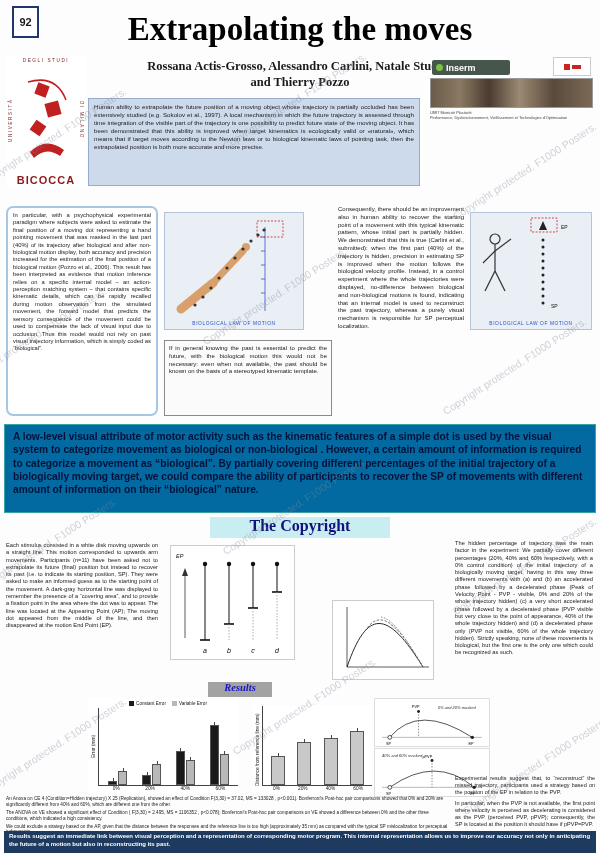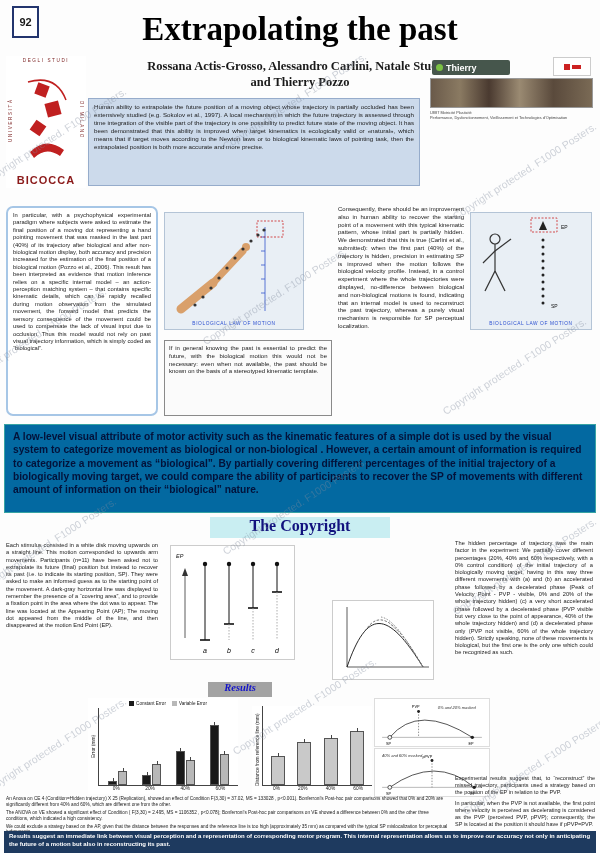--- a/index.html
+++ b/index.html
@@ -84,42 +84,42 @@
 <span class="wm" style="left:190px;top:290px">Copyright protected. F1000 Posters.</span>
 <span class="wm" style="left:430px;top:360px">Copyright protected. F1000 Posters.</span>
 <span class="wm" style="left:-40px;top:540px">Copyright protected. F1000 Posters.</span>
 <span class="wm" style="left:210px;top:500px">Copyright protected. F1000 Posters.</span>
 <span class="wm" style="left:440px;top:560px">Copyright protected. F1000 Posters.</span>
 <span class="wm" style="left:-30px;top:740px">Copyright protected. F1000 Posters.</span>
 <span class="wm" style="left:220px;top:700px">Copyright protected. F1000 Posters.</span>
 <span class="wm" style="left:450px;top:760px">Copyright protected. F1000 Posters.</span>
 
 <div class="abs poster-num">92</div>
-<h1 class="abs title">Extrapolating the past</h1>
+<h1 class="abs title">Extrapolating the moves</h1>
 <div class="abs authors">Rossana Actis-Grosso, Alessandro Carlini, Natale Stucchi and Thierry Pozzo</div>
 
 <div class="abs uni-logo">
   <div class="uni-top">DEGLI STUDI</div>
   <div class="uni-vert uni-vl">UNIVERSITÀ</div>
   <div class="uni-vert uni-vr">DI MILANO</div>
   <svg width="80" height="132" viewBox="0 0 80 132">
     <g fill="#c02020">
       <rect x="30" y="28" width="12" height="12" transform="rotate(20 36 34)"></rect>
       <rect x="40" y="46" width="14" height="14" transform="rotate(-15 47 53)"></rect>
       <rect x="26" y="66" width="12" height="12" transform="rotate(35 32 72)"></rect>
       <path d="M24,96 Q40,80 58,94 L54,100 Q40,90 28,102 Z"></path>
     </g>
     <path d="M22,26 Q50,18 60,44" fill="none" stroke="#c02020" stroke-width="1.5"></path>
   </svg>
   <div class="uni-bottom">BICOCCA</div>
 </div>
 
 <div class="abs inserm">
   <span class="inserm-dot"></span>
-  <span class="inserm-txt">Thierry</span>
+  <span class="inserm-txt">Inserm</span>
 </div>
 <div class="abs partner">
   <i class="sq"></i>
   <i></i>
 </div>
 <div class="abs lab-strip"></div>
 <div class="abs lab-caption">
   <div>U887 Motricité Plasticité</div>
   <div>Performance, Dysfonctionnement, Vieillissement et Technologies d'Optimisation</div>
 </div>

